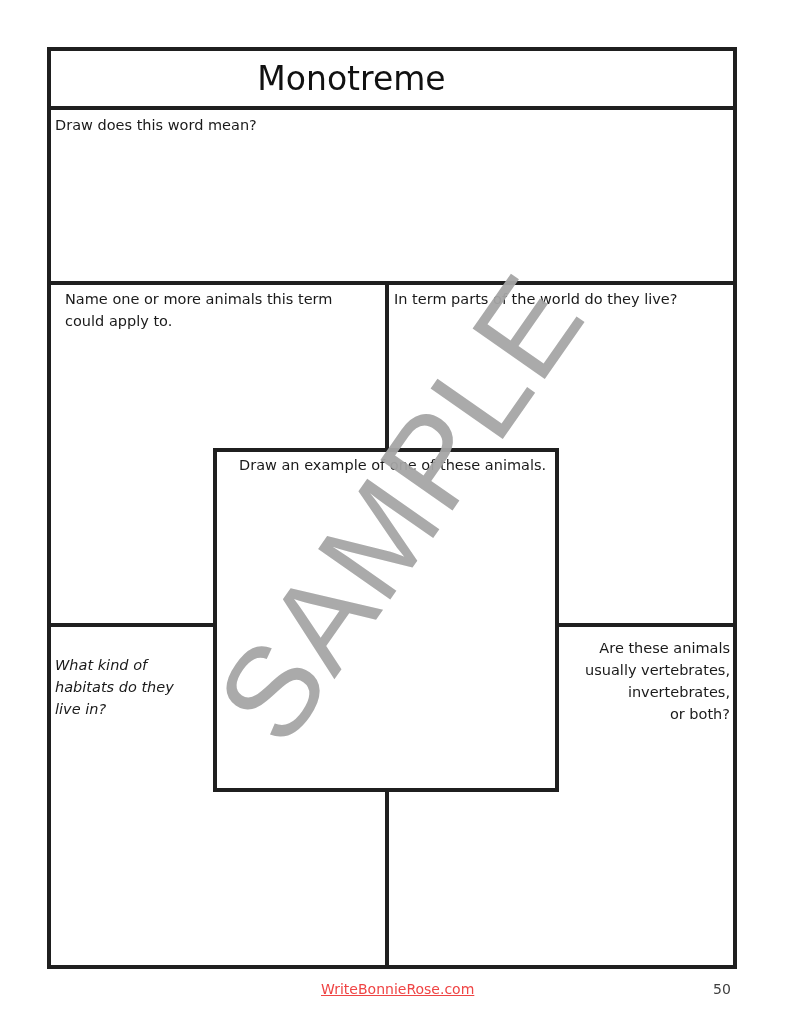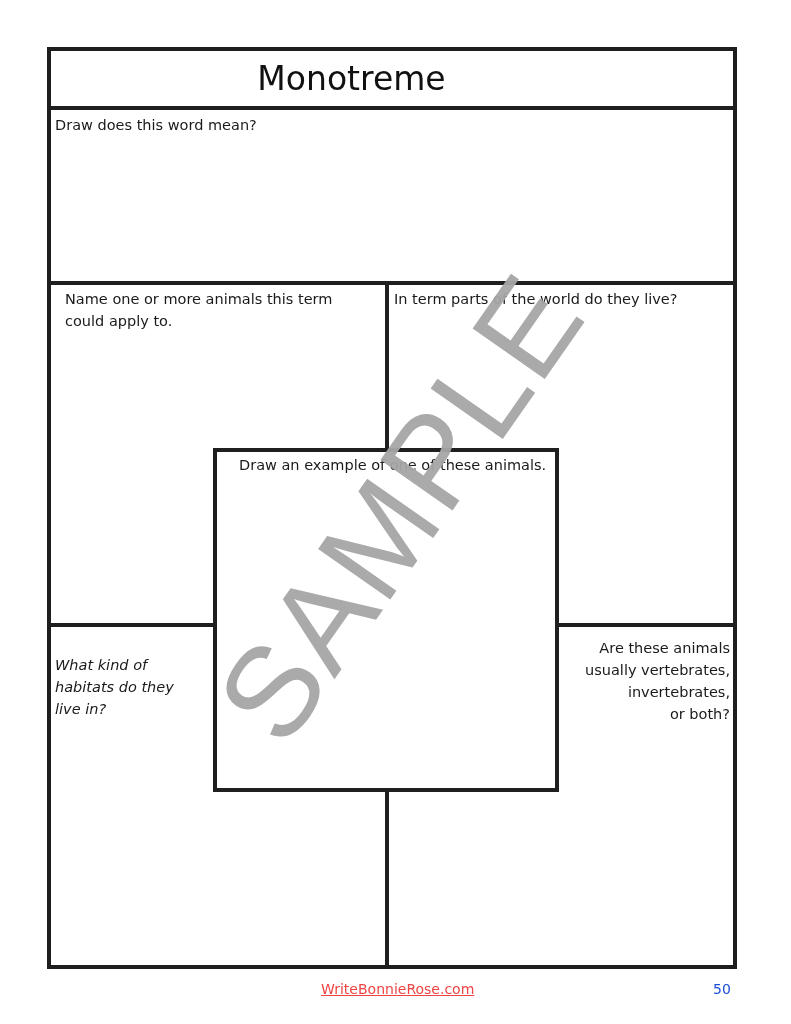--- a/index.html
+++ b/index.html
@@ -6,21 +6,21 @@
     body { width: 791px; height: 1024px; position: relative; overflow: hidden;
            font-family: "DejaVu Sans", sans-serif; color: #1a1a1a; }
     .line { position: absolute; background: #1f1f1f; }
     .label { position: absolute; font-size: 14.5px; line-height: 22px; color: #1a1a1a; white-space: pre-line; }
     .title { position: absolute; left: 47px; width: 609px; top: 52px; height: 54px;
              text-align: center; font-size: 33px; line-height: 54px; color: #111; }
     .center-box { position: absolute; left: 213px; top: 448px; width: 338px; height: 336px;
                   border: 4px solid #1f1f1f; background: #fff; }
     .footer-link { position: absolute; left: 321px; top: 981px; font-size: 14px; color: #ef4444;
                    text-decoration: underline; }
-    .page-num { position: absolute; left: 713px; top: 981px; font-size: 14px; color: #1d4ed8; }
+    .page-num { position: absolute; left: 713px; top: 981px; font-size: 14px; color: #404040; }
     .watermark { position: absolute; left: 400px; top: 508px; transform: translate(-50%, -50%) rotate(-55deg);
                  font-size: 128px; color: #a6a6a6; opacity: 0.95; letter-spacing: 2px; white-space: nowrap;
                  pointer-events: none; font-family: "Liberation Sans", sans-serif; }
   </style>
 </head>
 <body>
 
 <div class="line" style="left:47px;top:47px;width:690px;height:4px;"></div>
 <div class="line" style="left:47px;top:965px;width:690px;height:4px;"></div>
 <div class="line" style="left:47px;top:47px;width:4px;height:922px;"></div>

